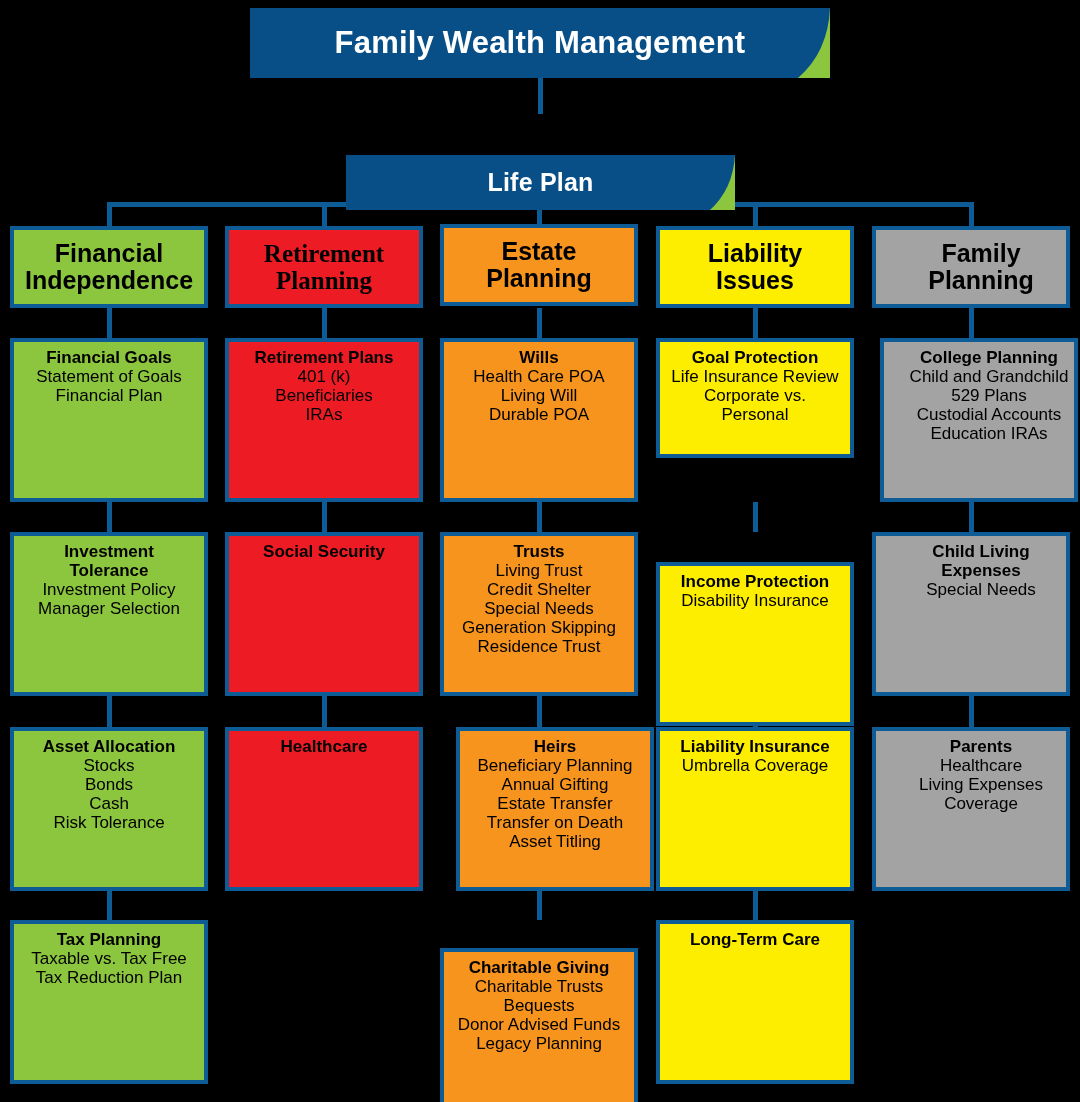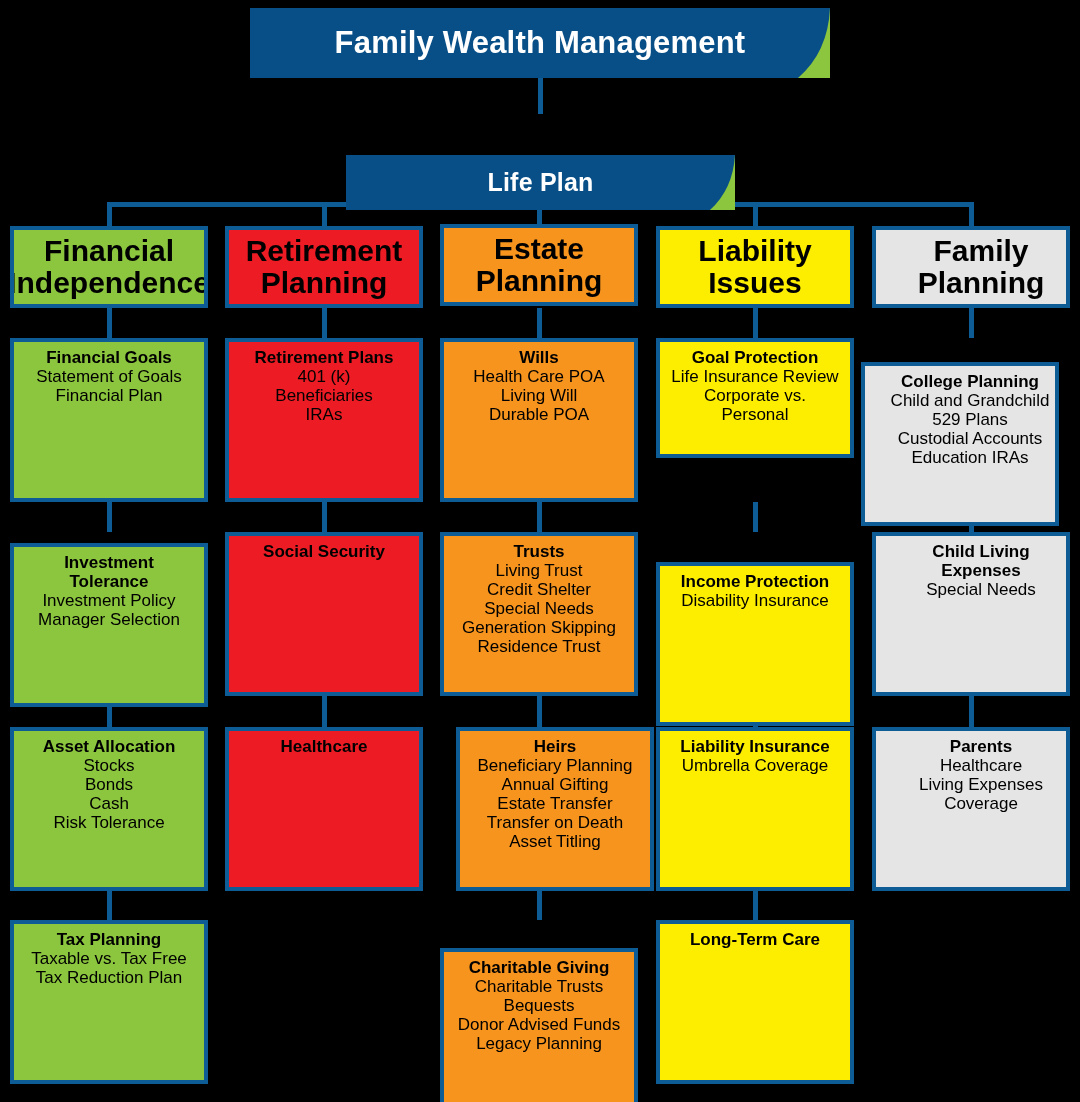--- a/index.html
+++ b/index.html
@@ -59,36 +59,36 @@
     box-sizing:border-box;
   }
   .head-node .inner{justify-content:center;padding-top:0;}
 
   .node-title{
     font-weight:bold;
     color:#000;
     text-align:center;
     line-height:1.06;
   }
-  .head-node .node-title{font-size:30px;line-height:1.08;}
+  .head-node .node-title{font-size:25px;line-height:1.08;}
   .item-node .node-title{font-size:17px;line-height:1.12;}
   .node-item{
     font-size:17px;
     color:#000;
     text-align:center;
     line-height:1.12;
     font-weight:normal;
   }
 
   
   .c-green{background:#8CC63E;}
   .c-red{background:#ED1C24;}
   .c-orange{background:#F7941E;}
   .c-yellow{background:#FDEE00;}
-  .c-purple{background:#e5e5e5;padding-left:20px;}
+  .c-purple{background:#a3a3a3;padding-left:20px;}
 </style>
 </head>
 <body>
 
 <div id="chart">
 
   <div class="banner" id="title-box">
     <svg class="corner" viewBox="0 0 580 70" preserveAspectRatio="none">
       <path d="M580 0 L580 70 L548 70 Q578 44 580 0 Z" fill="#8CC63E"></path>
     </svg>
@@ -137,21 +137,21 @@
           <div class="node-title"><span>Financial</span><br><span>Independence</span></div>
         </div>
       </div>
       <div class="node item-node c-green" style="left: 10px; top: 338px; width: 198px; height: 164px;">
         <div class="inner">
           <div class="node-title"><span>Financial Goals</span></div>
           <div class="node-item">Statement of Goals</div>
           <div class="node-item">Financial Plan</div>
         </div>
       </div>
-      <div class="node item-node c-green" style="left: 10px; top: 532px; width: 198px; height: 164px; margin-top: 11px;">
+      <div class="node item-node c-green" style="left: 10px; top: 532px; width: 198px; height: 164px;">
         <div class="inner">
           <div class="node-title"><span>Investment</span><br><span>Tolerance</span></div>
           <div class="node-item">Investment Policy</div>
           <div class="node-item">Manager Selection</div>
         </div>
       </div>
       <div class="node item-node c-green" style="left: 10px; top: 727px; width: 198px; height: 164px;">
         <div class="inner">
           <div class="node-title"><span>Asset Allocation</span></div>
           <div class="node-item">Stocks</div>
@@ -160,21 +160,21 @@
           <div class="node-item">Risk Tolerance</div>
         </div>
       </div>
       <div class="node item-node c-green" style="left: 10px; top: 920px; width: 198px; height: 164px;">
         <div class="inner">
           <div class="node-title"><span>Tax Planning</span></div>
           <div class="node-item">Taxable vs. Tax Free</div>
           <div class="node-item">Tax Reduction Plan</div>
         </div>
       </div>
-      <div class="node head-node c-red" style="left: 225px; top: 226px; width: 198px; height: 82px;">
+      <div class="node head-node c-red" style="left: 225px; top: 226px; width: 198px; height: 82px; font-family: Liberation Serif, serif;">
         <div class="inner">
           <div class="node-title"><span>Retirement</span><br><span>Planning</span></div>
         </div>
       </div>
       <div class="node item-node c-red" style="left: 225px; top: 338px; width: 198px; height: 164px;">
         <div class="inner">
           <div class="node-title"><span>Retirement Plans</span></div>
           <div class="node-item">401 (k)</div>
           <div class="node-item">Beneficiaries</div>
           <div class="node-item">IRAs</div>
@@ -260,21 +260,21 @@
       <div class="node item-node c-yellow" style="left: 656px; top: 920px; width: 198px; height: 164px;">
         <div class="inner">
           <div class="node-title"><span>Long-Term Care</span></div>
         </div>
       </div>
       <div class="node head-node c-purple" style="left: 872px; top: 226px; width: 198px; height: 82px;">
         <div class="inner">
           <div class="node-title"><span>Family</span><br><span>Planning</span></div>
         </div>
       </div>
-      <div class="node item-node c-purple" style="left: 861px; top: 338px; width: 198px; height: 164px; margin-top: 24px;">
+      <div class="node item-node c-purple" style="left: 880px; top: 338px; width: 198px; height: 164px;">
         <div class="inner">
           <div class="node-title"><span>College Planning</span></div>
           <div class="node-item">Child and Grandchild</div>
           <div class="node-item">529 Plans</div>
           <div class="node-item">Custodial Accounts</div>
           <div class="node-item">Education IRAs</div>
         </div>
       </div>
       <div class="node item-node c-purple" style="left: 872px; top: 532px; width: 198px; height: 164px;">
         <div class="inner">

